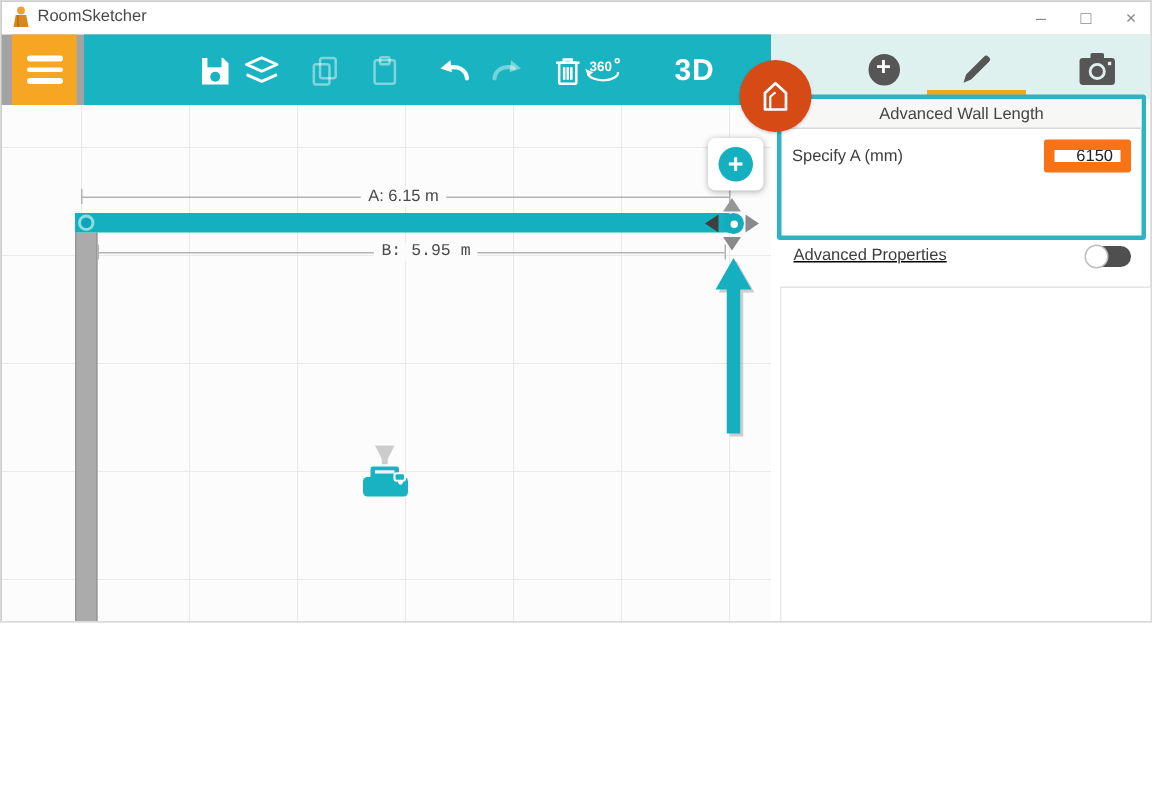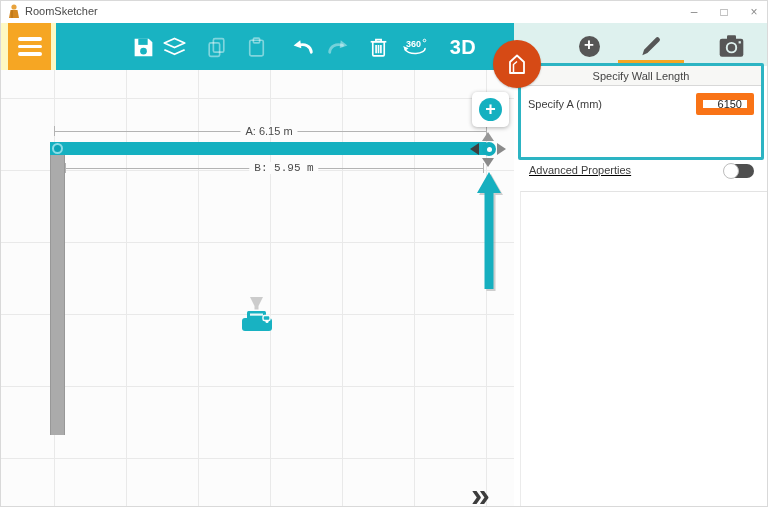--- a/index.html
+++ b/index.html
@@ -1,32 +1,32 @@
 <!DOCTYPE html>
 <html><head>
 <meta charset="utf-8">
 <style>
   html,body{margin:0;padding:0;background:#fff;}
   *{box-sizing:border-box;font-family:"Liberation Sans",sans-serif;}
-  .window{position:relative;width:768px;height:507px;background:#fef9c3;overflow:hidden;border:1px solid #d9d9d9;}
+  .window{position:relative;width:768px;height:415px;background:#a3a3a3;overflow:hidden;border:1px solid #d9d9d9;}
 
   
   .titlebar{position:absolute;left:0;top:0;width:768px;height:22px;background:#fff;}
   .app-logo{position:absolute;left:7px;top:3px;width:13px;height:15px;}
   .title-text{position:absolute;left:24px;top:4px;font-size:11px;color:#4a4a4a;}
   .win-controls{position:absolute;right:8px;top:0;height:22px;display:flex;gap:16px;align-items:center;}
   .win-btn{font-size:12px;color:#8a8a8a;width:14px;text-align:center;cursor:default;line-height:14px;}
 
   
   .hamburger{position:absolute;left:7px;top:22px;width:43px;height:47px;background:#f6a623;display:flex;flex-direction:column;justify-content:center;align-items:center;gap:4px;}
   .hamburger .bar{width:24px;height:3.5px;background:#fff;border-radius:2px;}
   .toolbar{position:absolute;left:55px;top:22px;width:458px;height:47px;background:#19b3c2;}
   .tb-icon{position:absolute;top:10px;width:28px;height:28px;display:flex;align-items:center;justify-content:center;}
   .tb-save{left:73px;} .tb-layers{left:104px;} .tb-copy{left:146px;} .tb-paste{left:186px;}
-  .tb-undo{left:232px;} .tb-redo{left:269px;} .tb-trash{left:308px;} .tb-360{left:345px;}
+  .tb-undo{left:232px;} .tb-redo{left:269px;} .tb-trash{left:308px;} .tb-360{left:332px;}
   .tb-3d{left:390px;width:34px;}
   .label-3d{color:#fff;font-size:20px;font-weight:bold;letter-spacing:.5px;}
 
   
   .panel{position:absolute;left:513px;top:22px;width:255px;height:503px;background:#fff;}
   .panel-header{position:absolute;left:0;top:0;width:255px;height:43px;background:#def1ee;}
   .tab{position:absolute;top:8px;width:30px;height:30px;display:flex;align-items:center;justify-content:center;}
   .tab-add{left:60px;} .tab-edit{left:122px;} .tab-camera{left:202px;}
   .add-circle{width:21px;height:21px;border-radius:50%;background:#565656;color:#fff;font-size:17px;font-weight:bold;display:flex;align-items:center;justify-content:center;line-height:0;padding-bottom:2px;}
   .tab-underline{position:absolute;left:104px;top:37px;width:66px;height:5px;background:#f5a623;}
@@ -224,21 +224,21 @@
           <circle cx="12" cy="12" r="4.2" fill="none" stroke="#def1ee" stroke-width="1.7"></circle>
           <rect x="18.3" y="6.3" width="2" height="2" fill="#def1ee"></rect>
         </svg>
       </span>
       <span class="tab-underline"></span>
     </div>
     <div class="lower-section"></div>
   </div>
 
   <div class="specify-box">
-    <div class="specify-title">Specify Wall Length</div>
+    <div class="specify-title">Advanced Wall Length</div>
     <div class="field-row">
       <span class="field-label">Specify A (mm)</span>
       <input class="field-input" value="6150" style="">
     </div>
   </div>
 
   <div class="advanced-row">
     <span class="adv-label">Advanced Properties</span>
     <span class="toggle">
         <span class="knob"></span>

